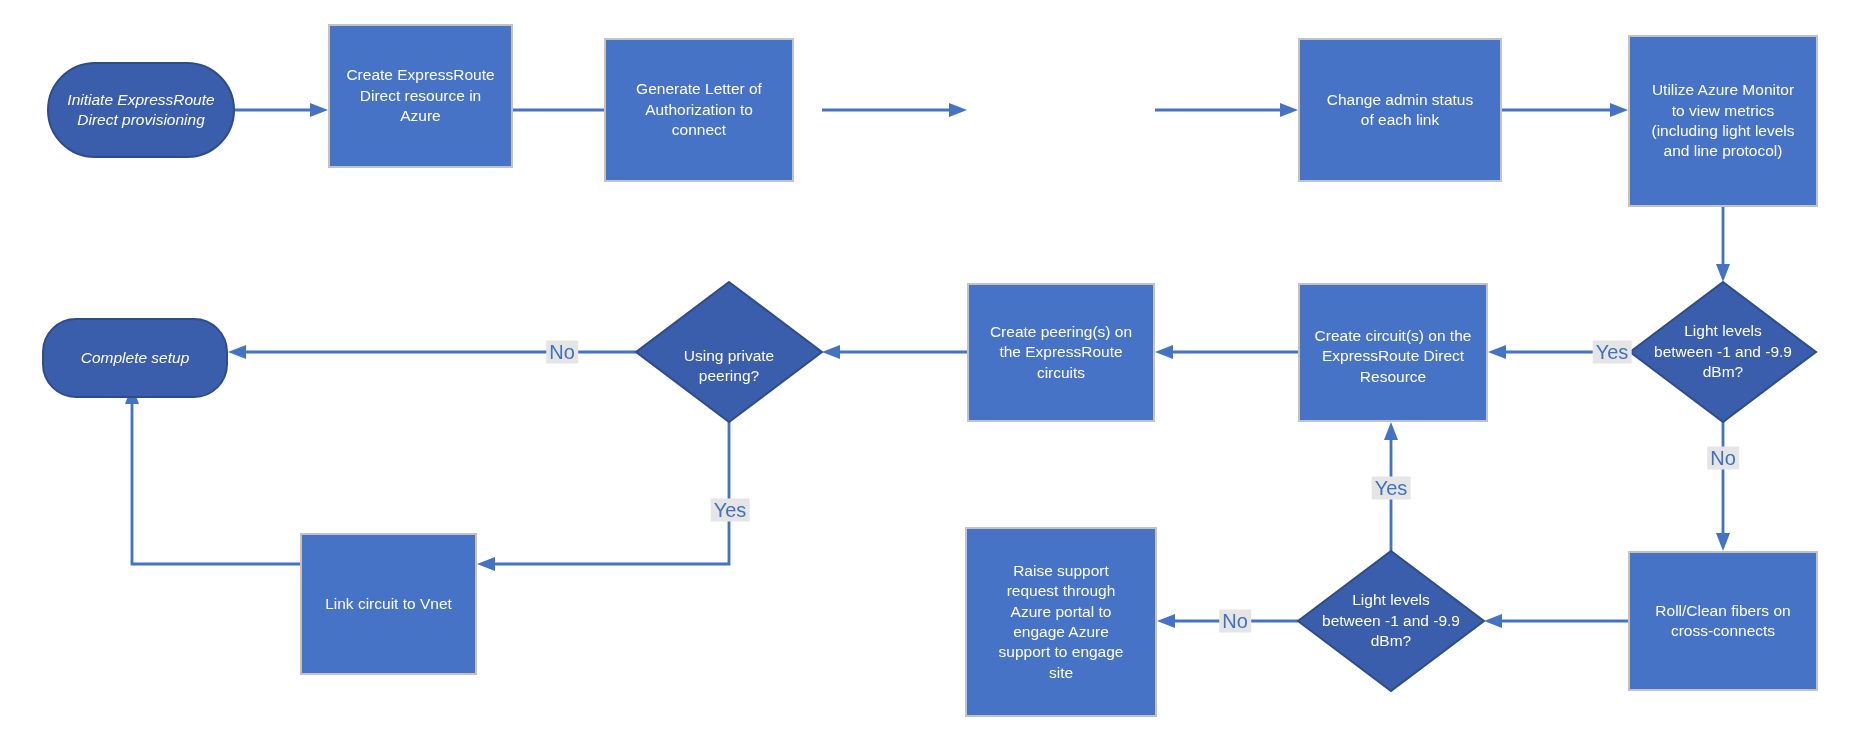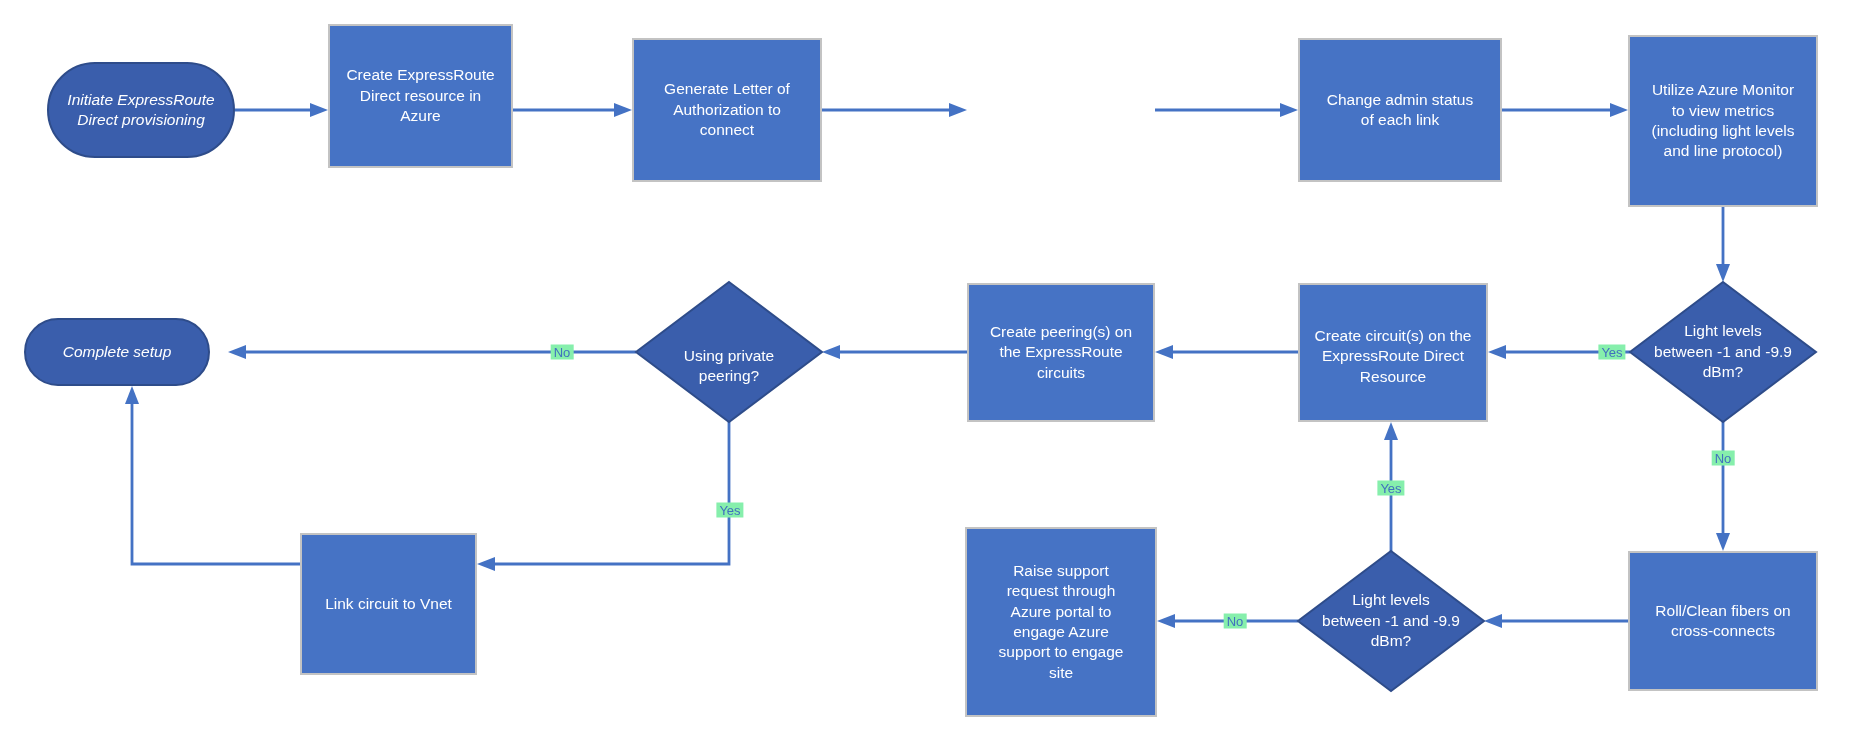--- a/index.html
+++ b/index.html
@@ -34,23 +34,23 @@
     position:absolute;
     display:flex;align-items:center;justify-content:center;
     text-align:center;color:#ffffff;
     font-size:15.5px;line-height:1.32;
     pointer-events:none;
   }
   .node > span, .diamond-label > span{display:inline-block;}
   .edge-label{
     position:absolute;
     transform:translate(-50%,-50%);
-    background:#86efac;
+    background:#e5e5e5;
     color:var(--edge-label,#4170BE);
-    font-size:13px;
+    font-size:20px;
     padding:0 3px;
     white-space:nowrap;
   }
 </style>
 </head>
 <body>
 
 <div class="canvas">
 
   <svg class="edges" viewBox="0 0 1871 736">
@@ -84,37 +84,37 @@
     <polygon class="diamond" points="729,282 822,352 729,422 636,352"></polygon>
     <polygon class="diamond" points="1391,551 1484,621 1391,691 1298,621"></polygon>
   </svg>
 
   <div class="node pill" style="left:47px;top:62px;width:188px;height:96px;border-radius:48px;">
     <span style="max-width:148px;">Initiate ExpressRoute Direct provisioning</span>
   </div>
   <div class="node rect" style="left:328px;top:24px;width:185px;height:144px;">
     <span style="max-width:155px;">Create ExpressRoute Direct resource in Azure</span>
   </div>
-  <div class="node rect" style="left:632px;top:38px;width:190px;height:144px;">
+  <div class="node rect" style="left:604px;top:38px;width:190px;height:144px;">
     <span style="max-width:148px;">Generate Letter of Authorization to connect</span>
   </div>
   <div class="node rect" style="left:1298px;top:38px;width:204px;height:144px;">
     <span style="max-width:160px;">Change admin status of each link</span>
   </div>
   <div class="node rect" style="left:1628px;top:35px;width:190px;height:172px;">
     <span style="max-width:158px;">Utilize Azure Monitor to view metrics (including light levels and line protocol)</span>
   </div>
 
   <div class="node rect" style="left:1298px;top:283px;width:190px;height:139px;">
     <span style="max-width:158px;margin-top:8px;">Create circuit(s) on the ExpressRoute Direct Resource</span>
   </div>
   <div class="node rect" style="left:967px;top:283px;width:188px;height:139px;">
     <span style="max-width:165px;">Create peering(s) on the ExpressRoute circuits</span>
   </div>
-  <div class="node pill" style="left:24px;top:318px;width:186px;height:68px;border-radius:34px;">
+  <div class="node pill" style="left:42px;top:318px;width:186px;height:80px;border-radius:34px;">
     <span>Complete setup</span>
   </div>
 
   <div class="node rect" style="left:300px;top:493px;width:177px;height:142px;margin-top:40px;">
     <span style="max-width:170px;">Link circuit to Vnet</span>
   </div>
   <div class="node rect" style="left:965px;top:527px;width:192px;height:190px;">
     <span style="max-width:150px;">Raise support request through Azure portal to engage Azure support to engage site</span>
   </div>
   <div class="node rect" style="left:1628px;top:551px;width:190px;height:140px;align-items:center;">

